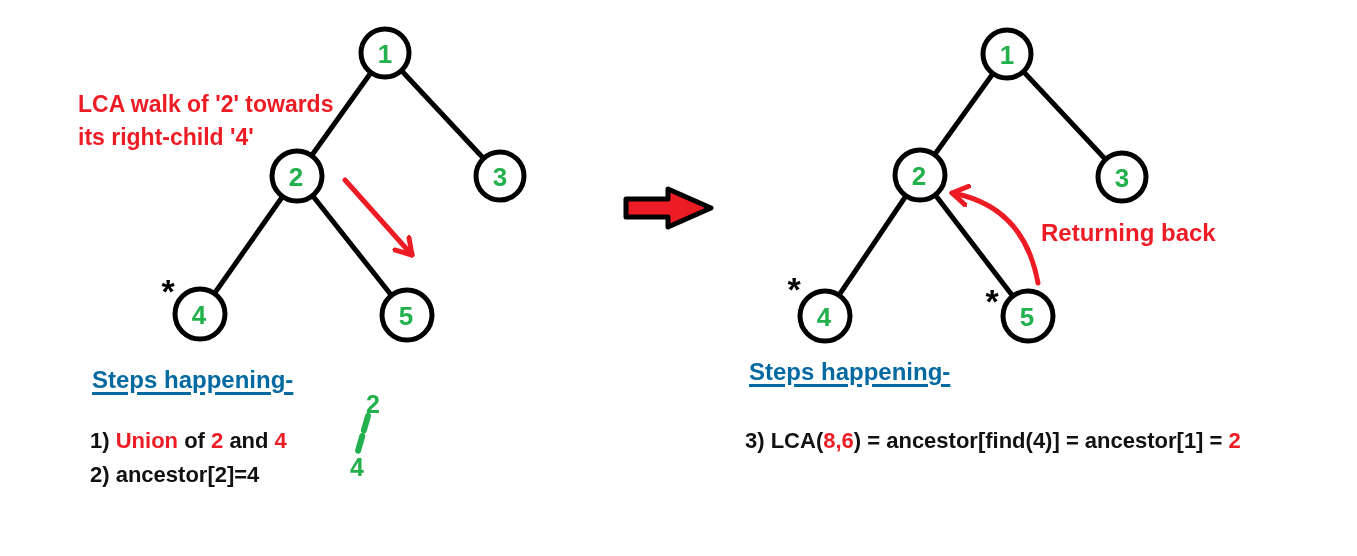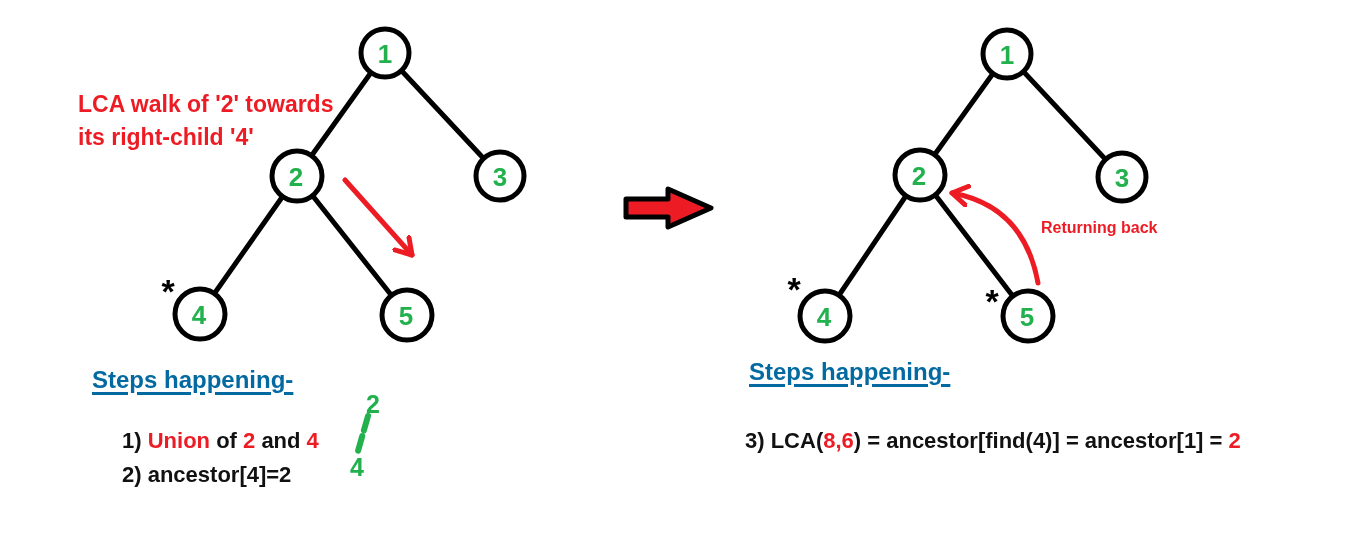--- a/index.html
+++ b/index.html
@@ -14,21 +14,21 @@
   }
   .star{transform:translate(-50%,-50%);color:#000;font-size:34px;line-height:34px;}
   .annotation{color:var(--red);font-size:23px;line-height:33px;white-space:nowrap;}
   .steps-title{
     font-size:24px;color:#0369a1;text-decoration:underline;
     text-decoration-thickness:3px;text-underline-offset:4px;white-space:nowrap;
   }
   .step-line{font-size:22px;line-height:34px;color:#111;white-space:nowrap;}
   .red{color:var(--red);}
   .green-hint{transform:translate(-50%,-50%);color:var(--green);font-size:25px;line-height:25px;}
-  .return-label{color:var(--red);font-size:16px;white-space:nowrap;}
+  .return-label{color:var(--red);font-size:24px;white-space:nowrap;}
   .edge{stroke:#000;stroke-width:5;stroke-linecap:round;}
   .node-circle{fill:#fff;stroke:#000;stroke-width:5;}
   .red-stroke{stroke:var(--red);stroke-width:5;fill:none;stroke-linecap:round;}
   .green-stroke{stroke:var(--green);stroke-width:6;fill:none;stroke-linecap:round;}
   .big-arrow{fill:var(--red);stroke:#000;stroke-width:5;stroke-linejoin:round;}
   .marker-head{stroke:var(--red);stroke-width:2.6;fill:none;stroke-linecap:round;stroke-linejoin:round;}
 </style>
 </head>
 <body>
 
@@ -87,23 +87,23 @@
 
   <div class="abs node-label" style="left:385px;top:54px;">1</div>
   <div class="abs node-label" style="left:296px;top:177px;">2</div>
   <div class="abs node-label" style="left:500px;top:177px;">3</div>
   <div class="abs node-label" style="left:199px;top:315px;">4</div>
   <div class="abs node-label" style="left:406px;top:316px;">5</div>
   <div class="abs star" style="left:168px;top:291px;">*</div>
 
   <div class="abs steps-title" style="left:92px;top:366px;">Steps happening-</div>
 
-  <div class="abs" style="left:90px;top:424px;margin-left:32px;">
+  <div class="abs" style="left:90px;top:424px;">
     <div class="step-line"><span>1) </span><span class="red">Union</span><span> of </span><span class="red">2</span><span> and </span><span class="red">4</span></div>
-    <div class="step-line">2) ancestor[4]=2</div>
+    <div class="step-line">2) ancestor[2]=4</div>
   </div>
 
   <div class="abs green-hint" style="left:373px;top:404px;">2</div>
   <div class="abs green-hint" style="left:357px;top:467px;">4</div>
 
   <div class="abs node-label" style="left:1007px;top:55px;">1</div>
   <div class="abs node-label" style="left:919px;top:176px;">2</div>
   <div class="abs node-label" style="left:1122px;top:178px;">3</div>
   <div class="abs node-label" style="left:824px;top:317px;">4</div>
   <div class="abs node-label" style="left:1027px;top:317px;">5</div>

